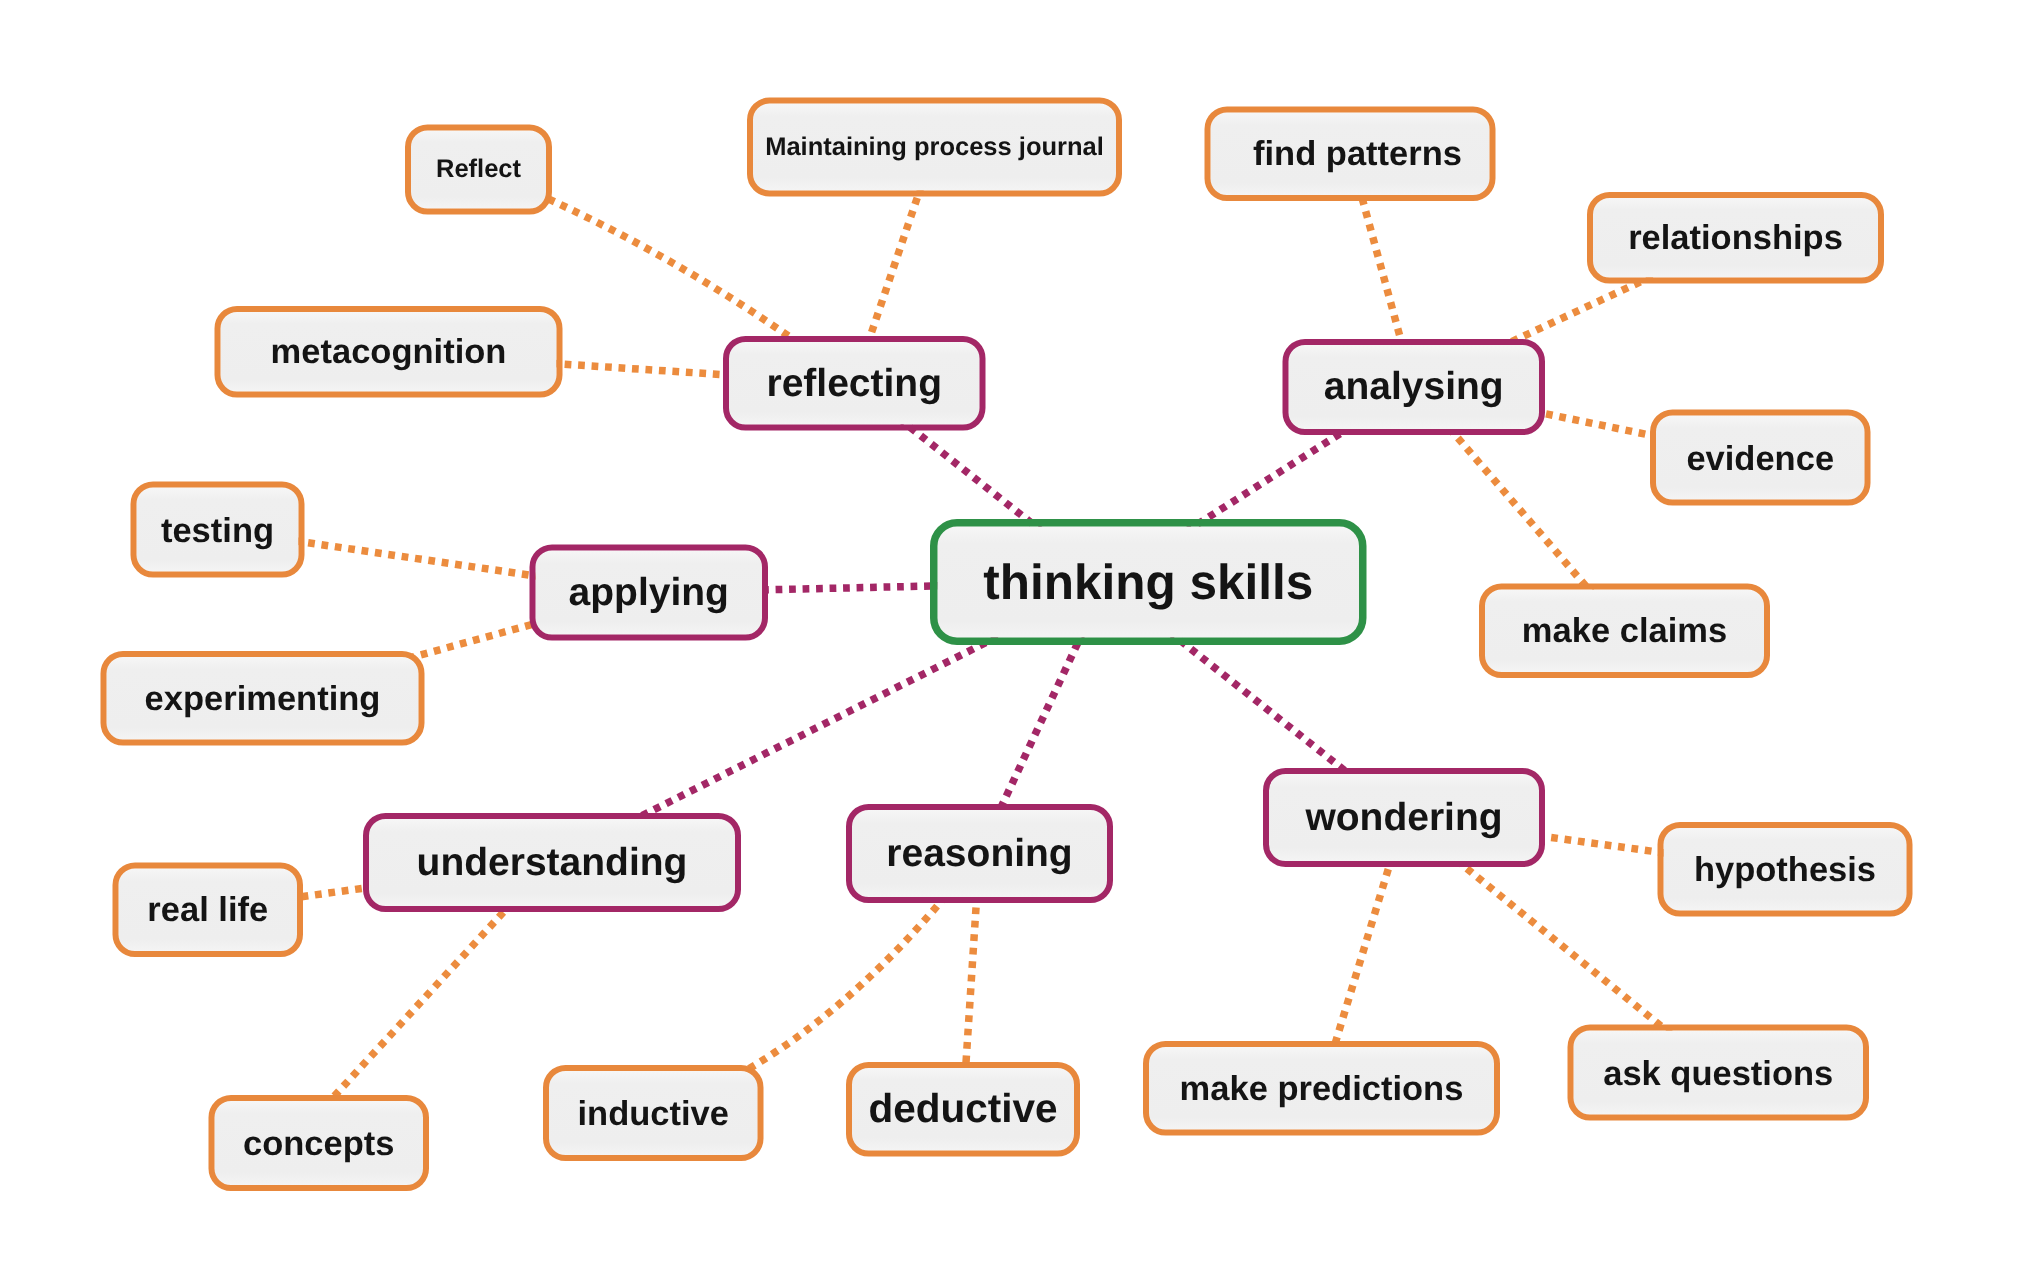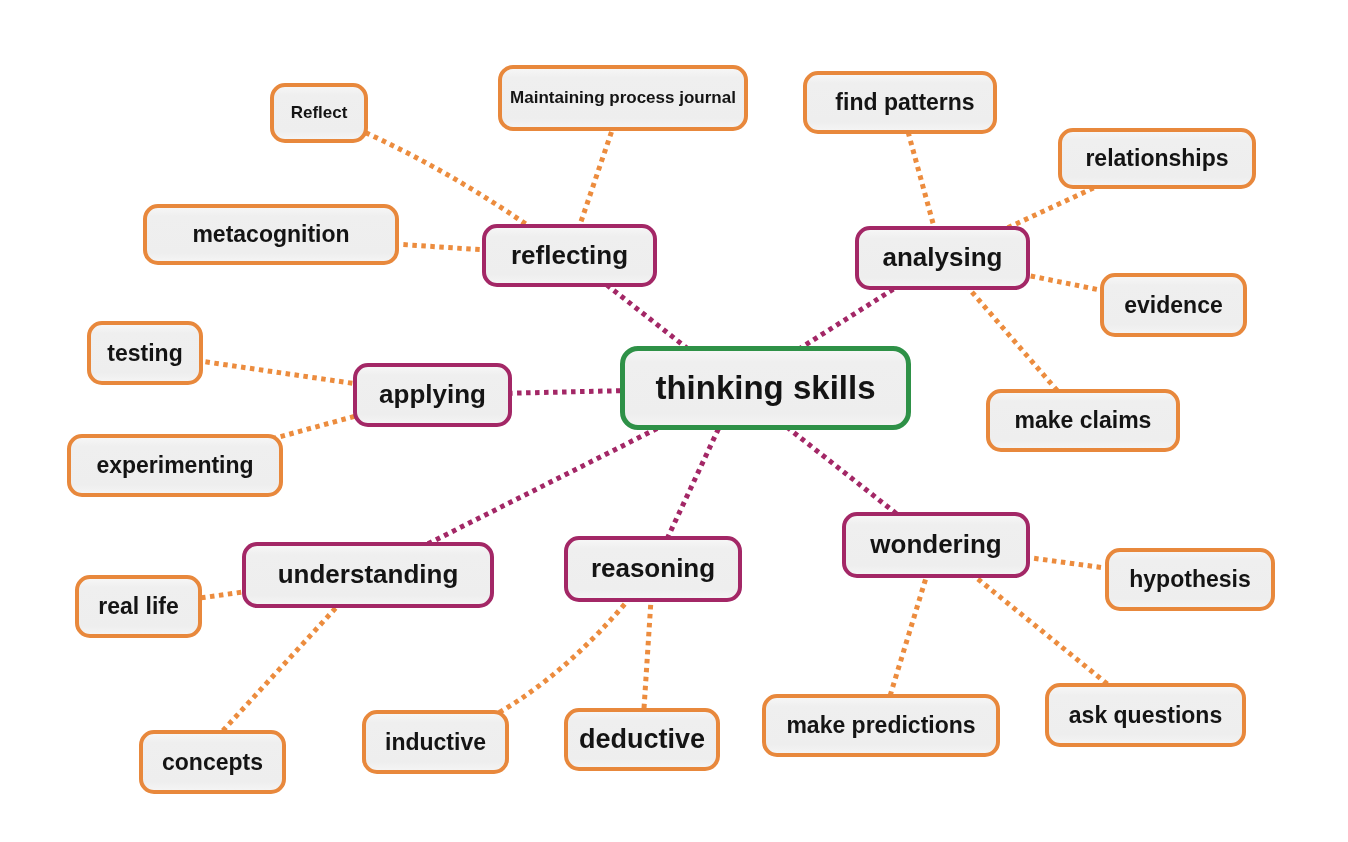--- a/index.html
+++ b/index.html
@@ -76,21 +76,21 @@
     </div>
     <div class="node branch" style="left: 842px; top: 512px; width: 188px; height: 66px; font-size: 26px; color: rgb(20, 20, 20); border: 4px solid rgb(163, 39, 102);">
       <span>wondering</span>
     </div>
     <div class="node leaf" style="left: 270px; top: 83px; width: 98px; height: 60px; font-size: 17px; color: rgb(20, 20, 20); border: 4px solid rgb(232, 136, 60);">
       <span>Reflect</span>
     </div>
     <div class="node leaf" style="left: 498px; top: 65px; width: 250px; height: 66px; font-size: 17px; color: rgb(20, 20, 20); border: 4px solid rgb(232, 136, 60);">
       <span>Maintaining process journal</span>
     </div>
-    <div class="node leaf" style="left: 143px; top: 204px; width: 256px; height: 61px; font-size: 23px; color: rgb(20, 20, 20); border: 4px solid rgb(232, 136, 60); text-align: center;">
+    <div class="node leaf" style="left: 143px; top: 204px; width: 232px; height: 61px; font-size: 23px; color: rgb(20, 20, 20); border: 4px solid rgb(232, 136, 60); text-align: center;">
       <span>metacognition</span>
     </div>
     <div class="node leaf" style="left: 803px; top: 71px; width: 194px; height: 63px; font-size: 23px; color: rgb(20, 20, 20); border: 4px solid rgb(232, 136, 60); padding-left: 16px;">
       <span>find patterns</span>
     </div>
     <div class="node leaf" style="left: 1058px; top: 128px; width: 198px; height: 61px; font-size: 23px; color: rgb(20, 20, 20); border: 4px solid rgb(232, 136, 60);">
       <span>relationships</span>
     </div>
     <div class="node leaf" style="left: 1100px; top: 273px; width: 147px; height: 64px; font-size: 23px; color: rgb(20, 20, 20); border: 4px solid rgb(232, 136, 60);">
       <span>evidence</span>

